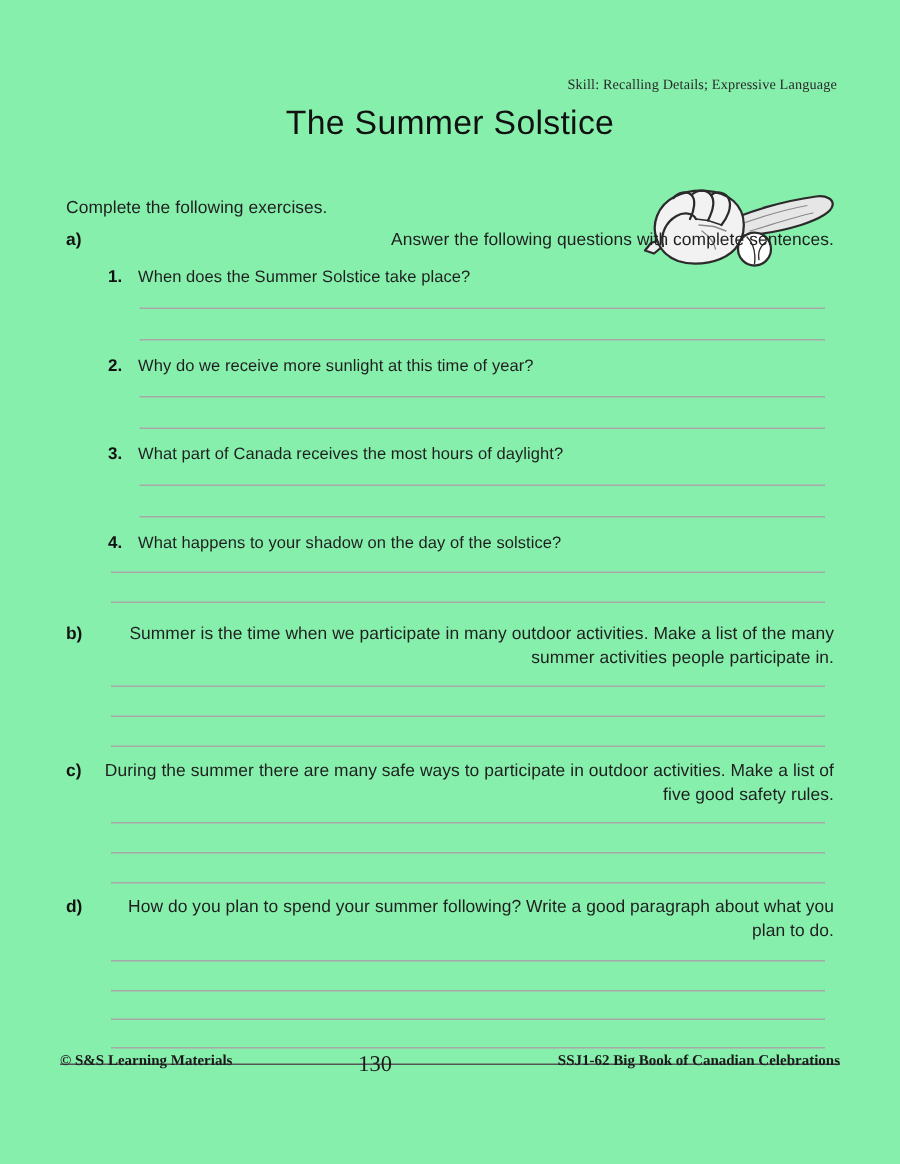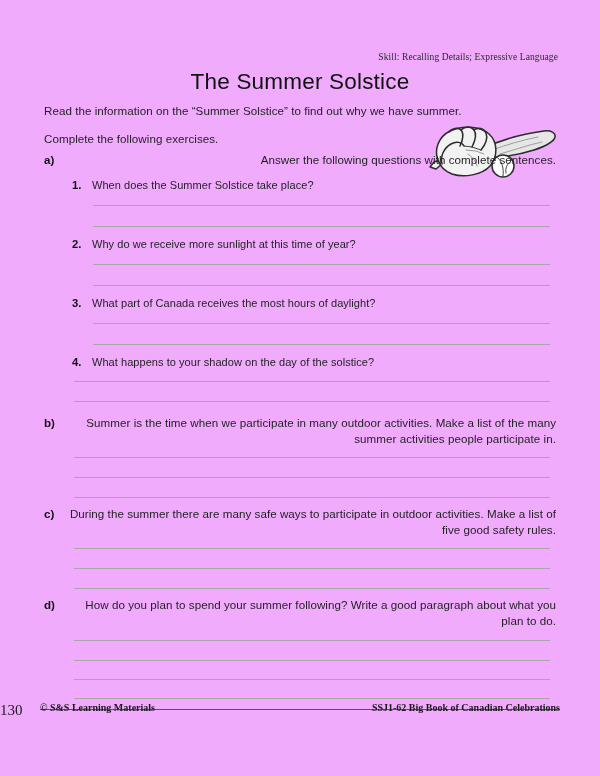--- a/index.html
+++ b/index.html
@@ -4,21 +4,21 @@
 <style>
   html, body {
     margin: 0;
     padding: 0;
     background: #ffffff;
   }
   .page {
     position: relative;
     width: 600px;
     height: 776px;
-    background: #f0abfc;
+    background: #86efac;
     overflow: hidden;
     font-family: "Liberation Sans", sans-serif;
     color: #1c1c1c;
   }
 
   
   .skill-line {
     position: absolute;
     top: 52px;
     right: 42px;
@@ -134,34 +134,34 @@
     font-weight: 700;
     font-size: 10px;
     color: #1a1a1a;
     white-space: nowrap;
   }
   .footer-left  { left: 40px; }
   .footer-right { right: 40px; }
   .footer-center {
     left: 0;
     width: 500px;
+    text-align: center;
     font-weight: 400;
     font-size: 15px;
   }
 </style>
 </head>
 <body>
 
 <div class="page">
 
   <div class="skill-line">Skill: Recalling Details; Expressive Language</div>
 
   <div class="title">The Summer Solstice</div>
 
-  <div class="intro intro-1">Read the information on the “Summer Solstice” to find out why we have summer.</div>
   <div class="intro intro-2">Complete the following exercises.</div>
 
   <div class="clipart">
     <svg viewBox="0 0 146 56" width="146" height="56">
       <g fill="none" stroke="#2b2b2b" stroke-width="1.5" stroke-linejoin="round" stroke-linecap="round">
 
         <path d="M12 43 L16 38 L22 36 L24 40 L18 45 Z" fill="#efefef"></path>
         <path d="M22 38 L44 29" stroke-width="2.6"></path>
         <path d="M64 25 C80 17 104 10 126 7 C133 6 138 9 137 13 C136 18 128 22 116 26
                  C100 31 80 34 66 33 Z" fill="#e6e6e6"></path>

